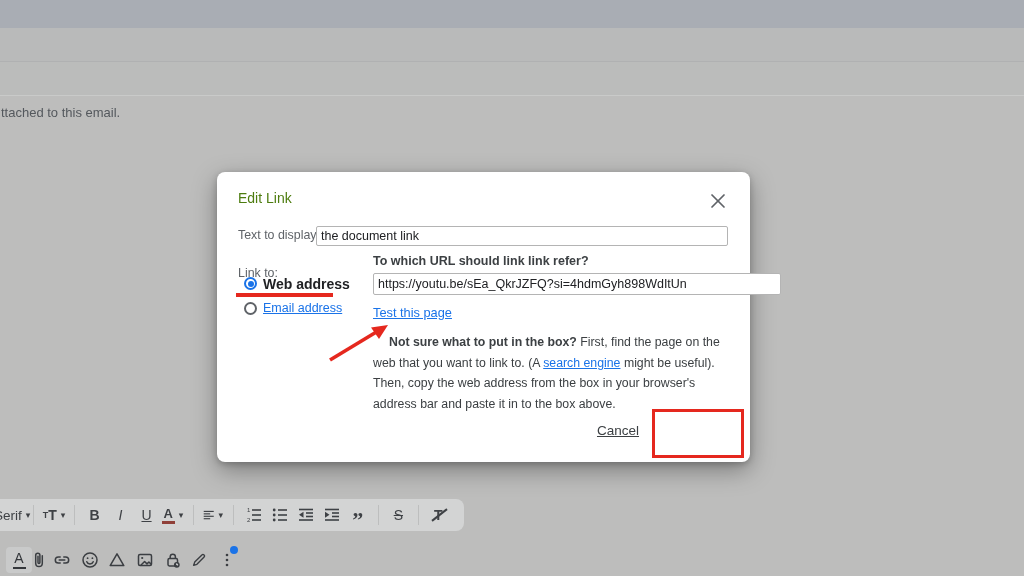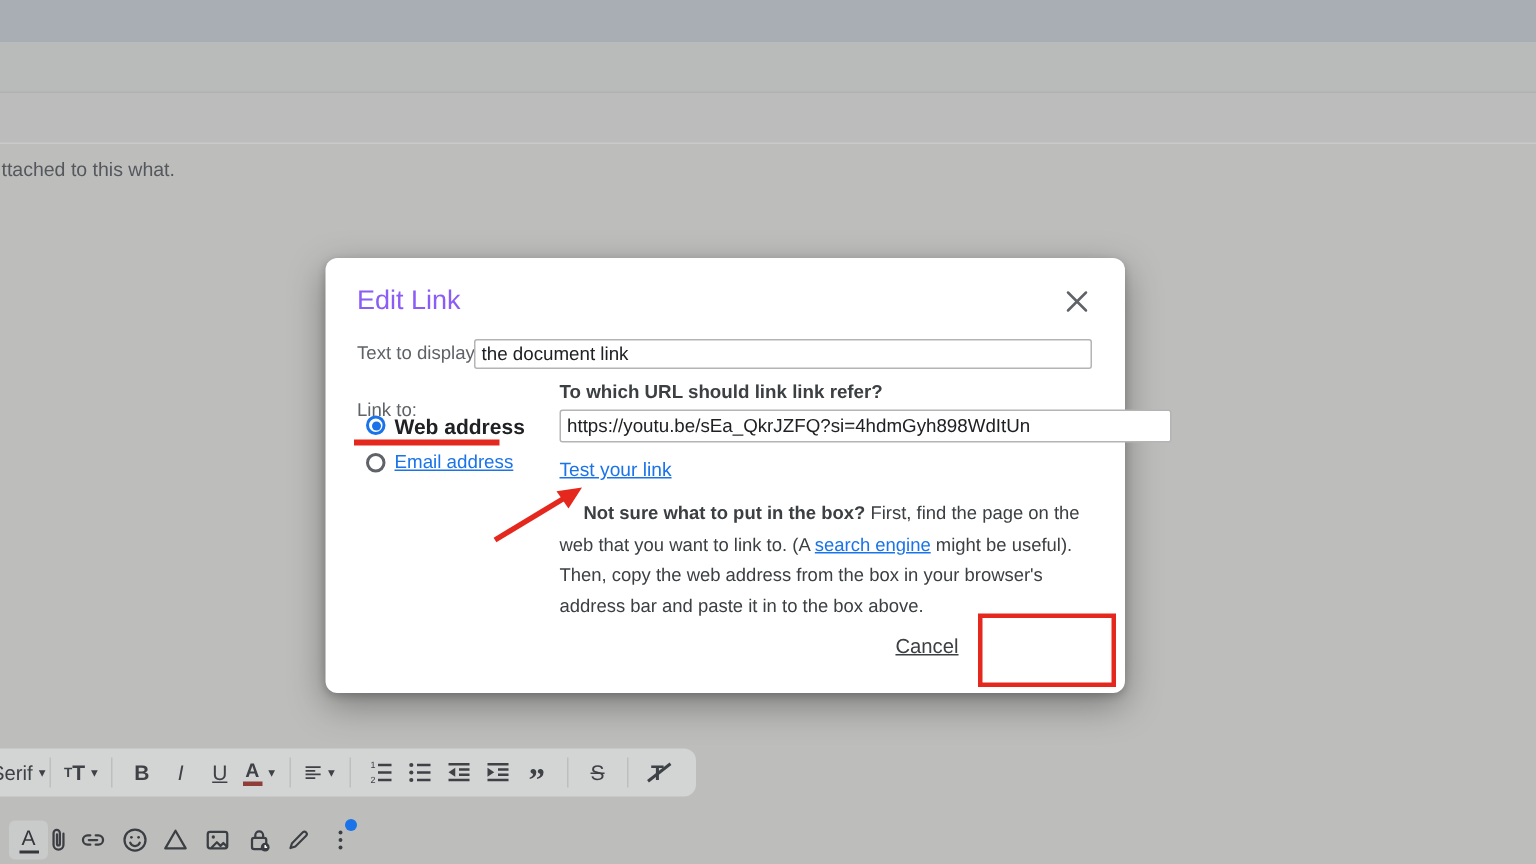--- a/index.html
+++ b/index.html
@@ -44,21 +44,21 @@
   .fmt-a{display:flex;flex-direction:column;align-items:center;line-height:1;color:#34373b;}
   .fmt-a .a-glyph{font-size:14px;font-weight:500;}
   .fmt-a .a-bar{width:13px;height:2px;background:#34373b;margin-top:2px;}
   .notif-dot{position:absolute;left:230px;top:546px;width:8px;height:8px;border-radius:50%;background:var(--link-blue,#1a73e8);}
 
   
   .dialog{
     position:absolute;left:217px;top:172px;width:533px;height:290px;background:#ffffff;
     border-radius:8px;box-shadow:0 8px 24px rgba(0,0,0,.35),0 2px 6px rgba(0,0,0,.2);
   }
-  .dlg-title{position:absolute;left:21px;top:18px;font-size:18px;color:#8b5cf6;}
+  .dlg-title{position:absolute;left:21px;top:18px;font-size:14px;color:#4d7c0f;}
   .dlg-close{position:absolute;left:492px;top:20px;width:18px;height:18px;cursor:default;}
   .dlg-label{position:absolute;font-size:12.4px;color:#5f6368;}
   .dlg-input{
     position:absolute;box-sizing:border-box;border:1px solid #b4b4b4;border-radius:2px;
     background:#fff;font-family:"Liberation Sans",sans-serif;font-size:12.5px;color:#202124;
     padding:2px 4px;outline:none;
   }
   .radio{position:absolute;width:13px;height:13px;border-radius:50%;box-sizing:border-box;}
   .radio-on{border:2px solid var(--link-blue,#1a73e8);}
   .radio-on::after{content:"";position:absolute;left:1.5px;top:1.5px;width:6px;height:6px;border-radius:50%;background:var(--link-blue,#1a73e8);}
@@ -79,21 +79,21 @@
   .annot-underline{position:absolute;left:19px;top:121px;width:97px;height:3.5px;background:var(--annotation-red,#e5281e);}
   .annot-rect{position:absolute;left:435px;top:237px;width:92px;height:49px;border:3px solid var(--annotation-red,#e5281e);box-sizing:border-box;}
   .annot-arrow{position:absolute;left:320px;top:314px;}
 </style>
 </head>
 <body>
 
 <div class="band-top"></div>
 <div class="band-2"></div>
 <div class="band-3"></div>
-<div class="attached-text">ttached to this what.</div>
+<div class="attached-text">ttached to this email.</div>
 
 <div class="fmt-toolbar">
   <div class="fmt-btn">
     <span>Serif</span>
     <span class="caret">▾</span>
   </div>
   <div class="fmt-sep"></div>
   <div class="fmt-btn">
     <span class="size-sm">T</span>
       <span class="size-lg">T</span>
@@ -263,21 +263,21 @@
   <span class="radio-label-bold" style="left:46px;top:104px;">Web address</span>
   <div class="annot-underline"></div>
 
   <span class="radio radio-off" style="left:27px;top:130px;"></span>
   <span class="link-text" style="position:absolute;left:46px;top:129px;font-size:12.5px;">Email address</span>
 
   <div class="dlg-question">To which URL should link link refer?</div>
   <input class="dlg-input" style="left: 156px; top: 101px; width: 408px; height: 22px;" value="https://youtu.be/sEa_QkrJZFQ?si=4hdmGyh898WdItUn">
 
   <div class="dlg-testlink">
-    <span class="link-text">Test your link</span>
+    <span class="link-text">Test this page</span>
   </div>
 
   <div class="dlg-help">
     <b>Not sure what to put in the box?</b><span> First, find the page on the web that you want to link to. (A </span><span class="link-text">search engine</span><span> might be useful). Then, copy the web address from the box in your browser's address bar and paste it in to the box above.</span>
   </div>
 
   <div class="btn-cancel">Cancel</div>
   <div class="annot-rect"></div>
 </div>
 

